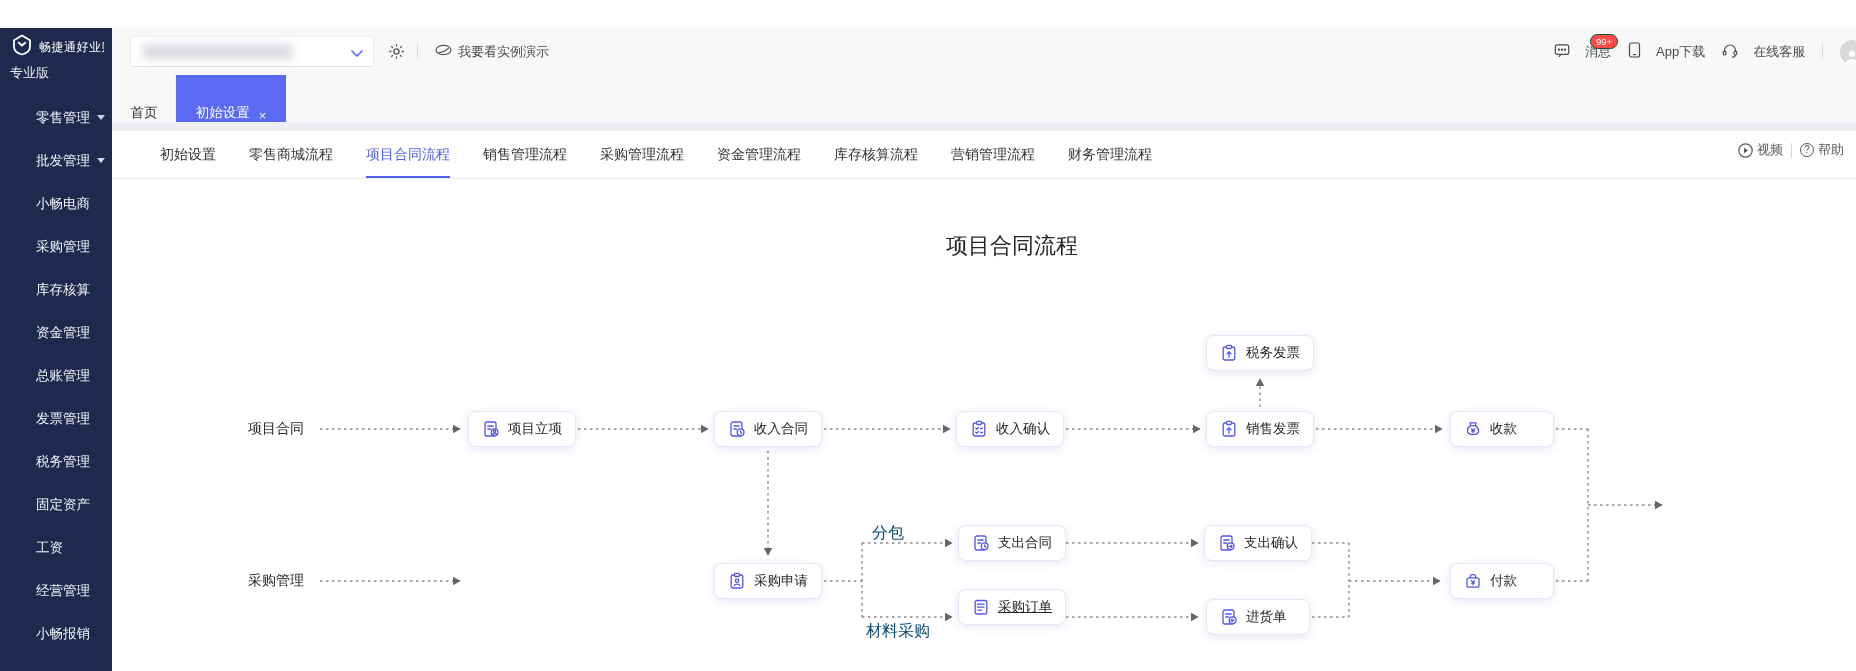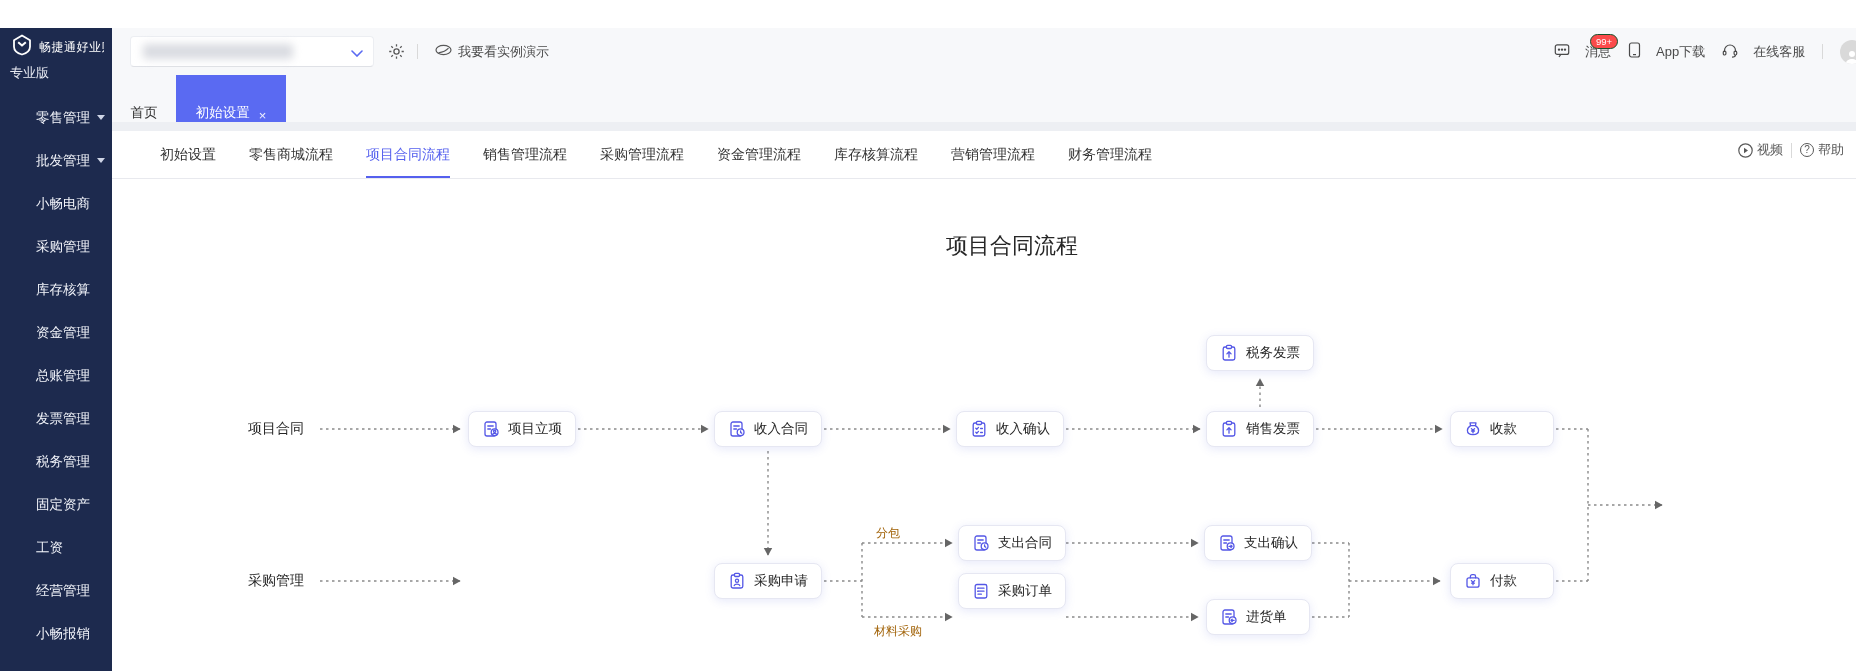--- a/index.html
+++ b/index.html
@@ -64,21 +64,21 @@
     gap:8px; color:#595959; font-size:13px;text-align:right; }
   .util-item { display:flex; align-items:center; gap:4px; cursor:pointer; }
   .q-icon { width:14px; height:14px; border:1px solid #595959; border-radius:50%;
     font-size:10px; line-height:12px; text-align:center; }
   .q-icon::after { content:"?"; }
 
   
   #flow-title { left:900px; top:115px; transform:translate(-50%,-50%); font-size:22px;
     font-weight:500; color:#262626; white-space:nowrap; }
   .flow-label { transform:translate(-50%,-50%); font-size:14px; color:#262626; white-space:nowrap; }
-  .branch-label { transform:translate(-50%,-50%); font-size:12px; color:#a16207; white-space:nowrap; }
+  .branch-label { transform:translate(-50%,-50%); font-size:16px; color:#0c4a6e; white-space:nowrap; }
   .node { transform:translate(-50%,-50%); min-width:104px; height:36px; background:#fff;
     border:1px solid #e6e7f2; border-radius:8px; box-shadow:0 2px 10px rgba(84,98,214,.15);
     display:flex; align-items:center; gap:8px; padding:0 13px; font-size:13.5px; color:#262626;
     white-space:nowrap; cursor:pointer; z-index:2; }
   .node svg { flex:0 0 auto; }
   #edges { left:0; top:0; z-index:1; pointer-events:none; }
 </style>
 </head>
 <body>
 
@@ -372,21 +372,21 @@
   <div class="abs node" style="left:1146px; top:412px;">
     <svg width="18" height="18" viewBox="0 0 18 18" fill="none" stroke="#5457e6" stroke-width="1.3" stroke-linecap="round" stroke-linejoin="round">
       <rect x="3" y="2" width="11" height="14" rx="2"></rect>
         <path d="M5.8 6h5.4M5.8 9h2.7"></path>
       <circle cx="12.6" cy="12.3" r="3.4" fill="#fff"></circle>
         <path d="M10.9 12.3h3.2M12.9 11.1l1.2 1.2-1.2 1.2"></path>
     </svg>
     <span>支出确认</span>
   </div>
 
-  <div class="abs node" style="left:900px; top:460px;">
+  <div class="abs node" style="left:900px; top:476px;text-decoration:underline;">
     <svg width="18" height="18" viewBox="0 0 18 18" fill="none" stroke="#5457e6" stroke-width="1.3" stroke-linecap="round" stroke-linejoin="round">
       <rect x="3.2" y="2.5" width="11.6" height="13.5" rx="1.8"></rect>
       <path d="M6 6.2h6M6 9.2h6M6 12.2h3.4"></path>
         <path d="M5.9 6.2h.01M5.9 9.2h.01" stroke-width="1.6"></path>
     </svg>
     <span>采购订单</span>
   </div>
 
   <div class="abs node" style="left:1146px; top:486px;">
     <svg width="18" height="18" viewBox="0 0 18 18" fill="none" stroke="#5457e6" stroke-width="1.3" stroke-linecap="round" stroke-linejoin="round">

